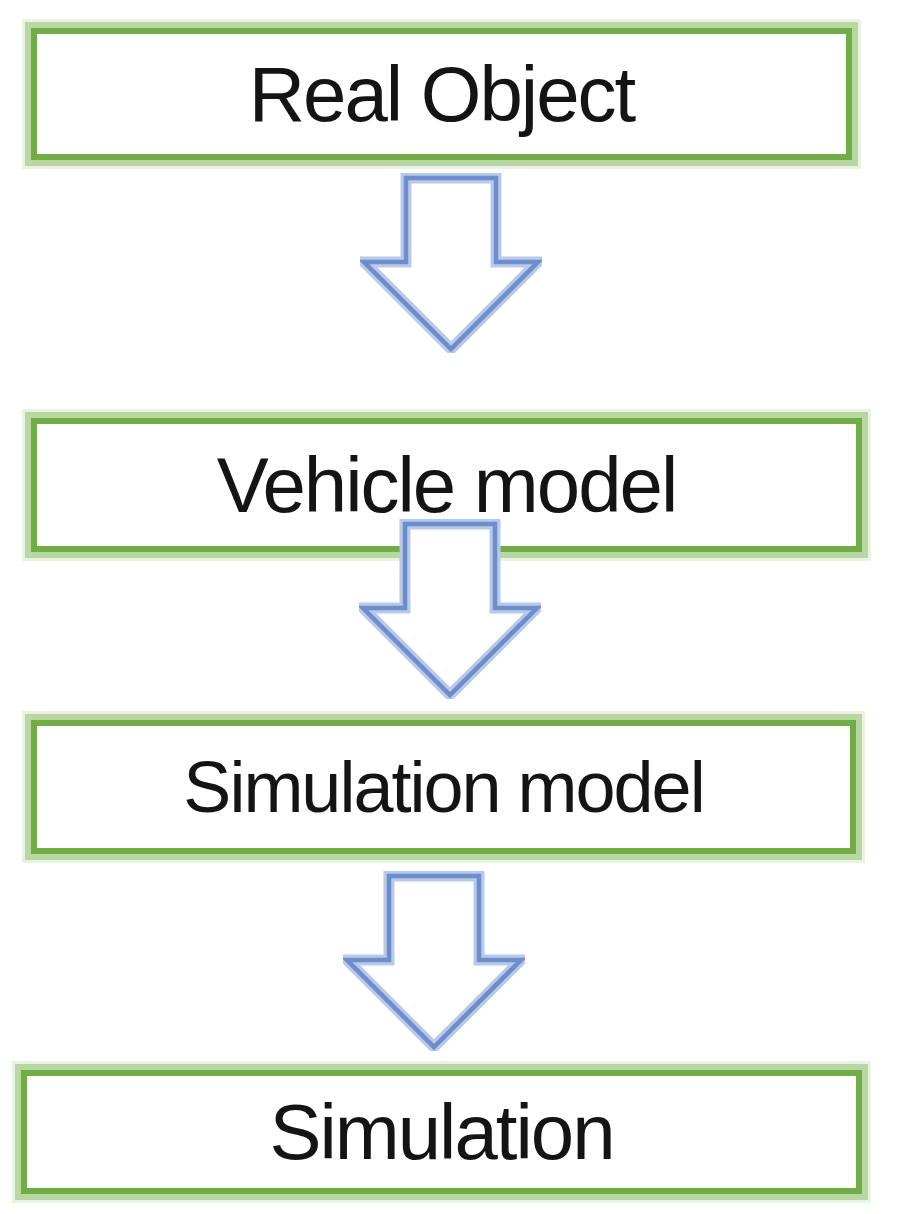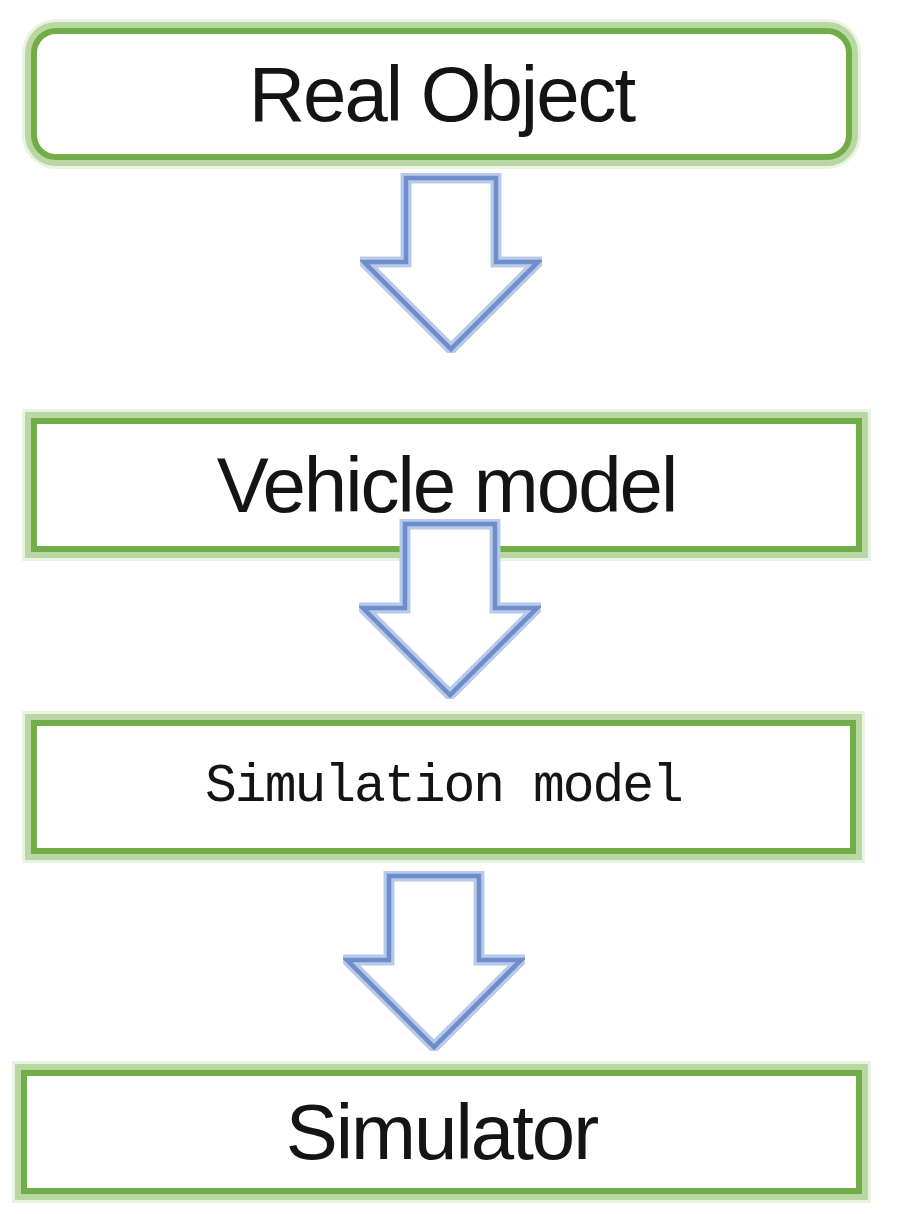--- a/index.html
+++ b/index.html
@@ -28,27 +28,27 @@
     display: flex;
     align-items: center;
     justify-content: center;
   }
   .flow-box .label {
     color: #141414;
     letter-spacing: -2px;
     line-height: 1;
     white-space: nowrap;
   }
-  .box-1 { left: 31px; top: 28px;  width: 821px; height: 132px; border-radius: 25px; }
+  .box-1 { left: 31px; top: 28px;  width: 821px; height: 132px; }
   .box-2 { left: 31px; top: 374px; width: 831px; height: 134px; margin-top: 44px; }
   .box-3 { left: 31px; top: 720px; width: 825px; height: 134px; }
   .box-4 { left: 21px; top: 1070px; width: 841px; height: 124px; }
   .box-1 .label { font-size: 78px; }
   .box-2 .label { font-size: 78px; }
-  .box-3 .label { font-size: 53px; font-family: Liberation Mono, monospace; }
+  .box-3 .label { font-size: 72px; }
   .box-4 .label { font-size: 78px; }
   .flow-arrow {
     position: absolute;
     width: 182px;
     height: 180px;
   }
   .arrow-1 { left: 360px; top: 173px; }
   .arrow-2 { left: 359px; top: 519px; }
   .arrow-3 { left: 343px; top: 871px; }
 </style>
@@ -78,16 +78,16 @@
   <div class="flow-box box-3">
     <span class="label">Simulation model</span>
   </div>
 
   <svg class="flow-arrow arrow-3" viewBox="0 0 182 180" xmlns="http://www.w3.org/2000/svg">
     <path d="M46,5 L136,5 L136,89 L178,89 L91,176 L4,89 L46,89 Z" fill="#ffffff" stroke="#b8c9e9" stroke-width="11" stroke-linejoin="miter"></path>
     <path d="M46,5 L136,5 L136,89 L178,89 L91,176 L4,89 L46,89 Z" fill="none" stroke="#6d8ecb" stroke-width="4.5" stroke-linejoin="miter"></path>
   </svg>
 
   <div class="flow-box box-4">
-    <span class="label">Simulator</span>
+    <span class="label">Simulation</span>
   </div>
 
 </div>
 
 </body></html>

